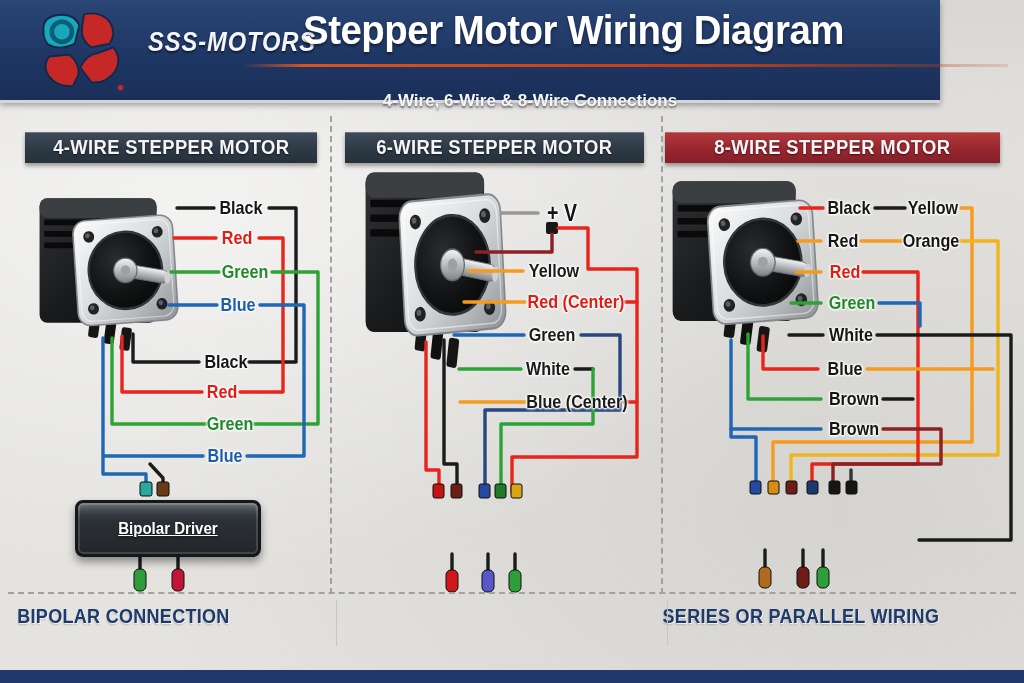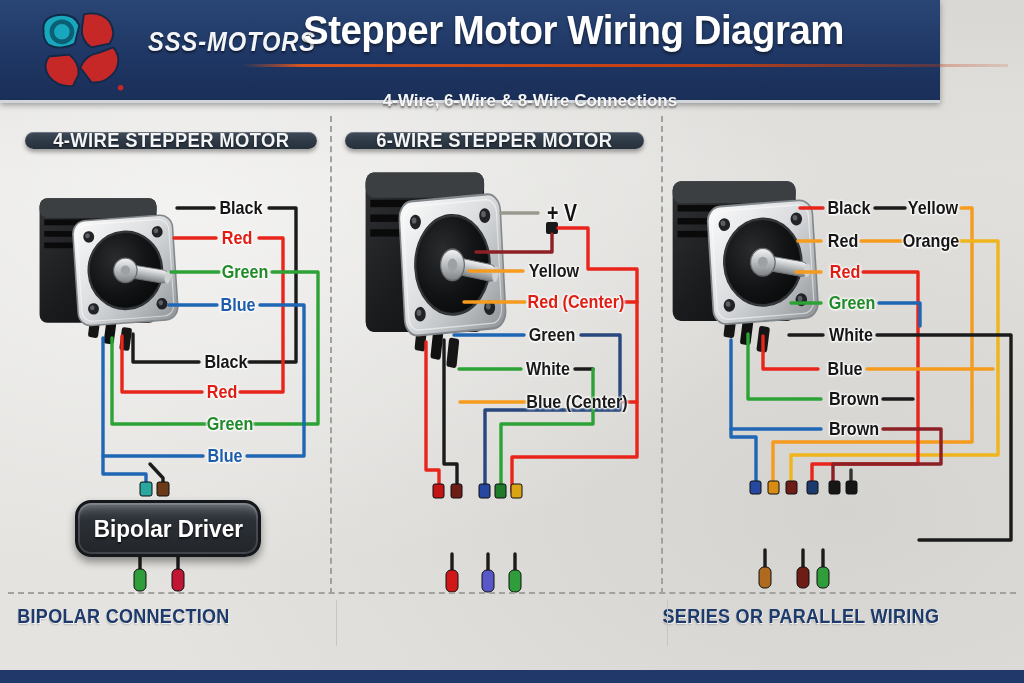--- a/index.html
+++ b/index.html
@@ -22,36 +22,36 @@
          text-shadow:0 2px 3px rgba(0,0,0,.5);white-space:nowrap;}
   .underline{position:absolute;left:242px;top:64px;width:766px;height:3px;
          background:linear-gradient(90deg, rgba(216,84,31,0) 0%, #d8541f 8%, #c13e14 60%, rgba(193,62,20,.15) 100%);}
   .subtitle{position:absolute;left:230px;top:78px;width:600px;text-align:center;color:#f5f6f8;
          font-size:17px;font-weight:bold;text-shadow:0 2px 2px rgba(0,0,0,.45);white-space:nowrap;margin-top:13px;}
   
   .panel{position:absolute;top:112px;height:492px;}
   .p1{left:0;width:341px;}
   .p2{left:341px;width:341px;}
   .p3{left:663px;width:361px;}
-  .panel-h{position:absolute;top:20px;height:17px;display:flex;align-items:center;justify-content:center;
+  .panel-h{position:absolute;top:20px;height:31px;display:flex;align-items:center;justify-content:center;
         color:#f4f5f7;font-weight:bold;font-size:20px;letter-spacing:.4px;
         background:linear-gradient(180deg,#404b5a 0%,#2d3844 60%,#27313c 100%);
-        box-shadow:0 3px 4px rgba(0,0,0,.35), inset 0 1px 0 rgba(255,255,255,.25);border-radius:13px;}
+        box-shadow:0 3px 4px rgba(0,0,0,.35), inset 0 1px 0 rgba(255,255,255,.25);}
   .panel-h span{transform:scaleX(.92);white-space:nowrap;text-shadow:0 1px 2px rgba(0,0,0,.6);}
   .p3 .panel-h{background:linear-gradient(180deg,#b23a3d 0%,#96252d 60%,#84202a 100%);}
   .wires{position:absolute;left:0;top:0;overflow:visible;}
   .wires path{fill:none;stroke-width:3.4;stroke-linecap:round;stroke-linejoin:round;}
   .labels{position:absolute;inset:0;pointer-events:none;text-align:center;}
   .wlabel{position:absolute;font-weight:bold;font-size:19px;white-space:nowrap;
         transform:translate(-50%,-50%) scaleX(.85);
         text-shadow:0 0 3px #fff,0 0 3px #fff,0 0 4px #fff,0 1px 2px rgba(255,255,255,.9);}
-  .driver{position:absolute;border-radius:16px;border:3px solid #15181b;
+  .driver{position:absolute;border-radius:8px;border:3px solid #15181b;
         background:linear-gradient(180deg,#4a5158 0%,#2b3036 35%,#22262b 100%);
         box-shadow:inset 0 0 0 2px rgba(255,255,255,.14), inset 0 10px 8px -7px rgba(255,255,255,.28), 0 5px 9px rgba(0,0,0,.4);
-        display:flex;align-items:center;justify-content:center;color:#fff;font-weight:bold;font-size:24px;}
+        display:flex;align-items:center;justify-content:center;color:#fff;font-weight:bold;font-size:16px;text-decoration:underline;}
   .driver span{transform:scaleX(.94);white-space:nowrap;text-shadow:0 2px 2px rgba(0,0,0,.6);}
   .caption{position:absolute;top:492px;width:100%;color:#1d3a6a;
         font-size:21px;font-weight:bold;letter-spacing:.3px;white-space:nowrap;
         text-shadow:1px 1px 0 rgba(255,255,255,.8), 0 2px 2px rgba(0,0,0,.18);}
   .caption span{display:inline-block;transform:scaleX(.86);}
   
   .vdash{position:absolute;top:116px;height:478px;width:0;border-left:2px dashed #a2a29c;}
   .hdash{position:absolute;top:592px;left:8px;width:1008px;height:0;border-top:2px dashed #a2a29c;}
   .capdiv{position:absolute;top:600px;width:1px;height:46px;background:#c7c7c2;}
   .footer{position:absolute;left:0;bottom:0;width:1024px;height:13px;background:#20386a;}
@@ -222,20 +222,23 @@
         <span class="wlabel" style="left: 221px; top: 101px; color: rgb(18, 18, 18); font-size: 23px;">+ V</span>
         <span class="wlabel" style="left: 213px; top: 159px; color: rgb(26, 26, 26);">Yellow</span>
         <span class="wlabel" style="left: 235px; top: 190px; color: rgb(224, 28, 19);">Red (Center)</span>
         <span class="wlabel" style="left: 211px; top: 223px; color: rgb(26, 26, 26);">Green</span>
         <span class="wlabel" style="left: 207px; top: 257px; color: rgb(26, 26, 26);">White</span>
         <span class="wlabel" style="left: 236px; top: 290px; color: rgb(26, 26, 26);">Blue (Center)</span>
       </div>
   </div>
 
   <div class="panel p3">
+    <div class="panel-h" style="left:2px;width:335px;">
+      <span>8-WIRE STEPPER MOTOR</span>
+      </div>
     <svg class="wires" width="361" height="492">
       <use href="#motor" transform="translate(8,60) scale(0.82,0.92)"></use>
       <g>
         <path stroke="#e8241b" d="M137,96 H160"></path>
           <path stroke="#1b1b1b" d="M212,96 H242"></path>
         <path stroke="#f59b1e" d="M298,96 H309 V330 H110 V378"></path>
         <path stroke="#f59b1e" d="M135,129 H158"></path>
           <path stroke="#f59b1e" d="M198,129 H240"></path>
         <path stroke="#f0b41c" d="M296,129 H335 V343 H128 V378"></path>
         <path stroke="#f59b1e" d="M133,160 H158"></path>

